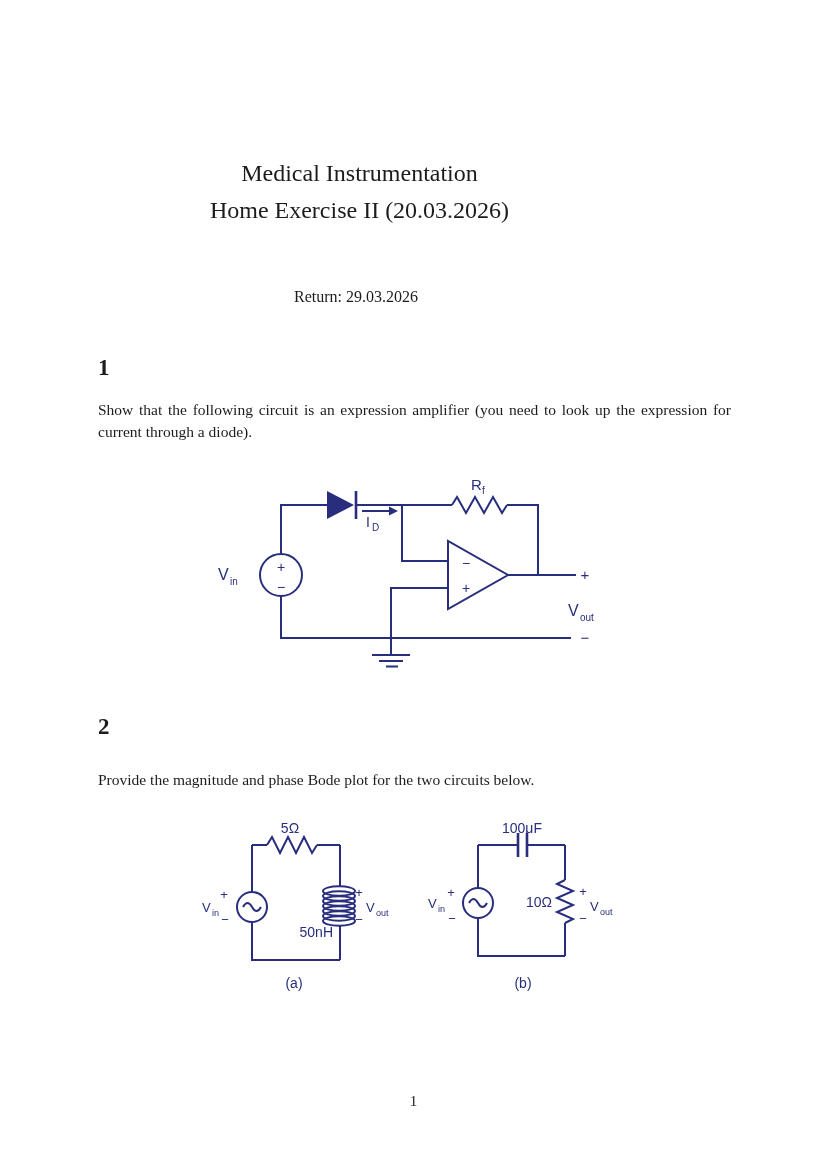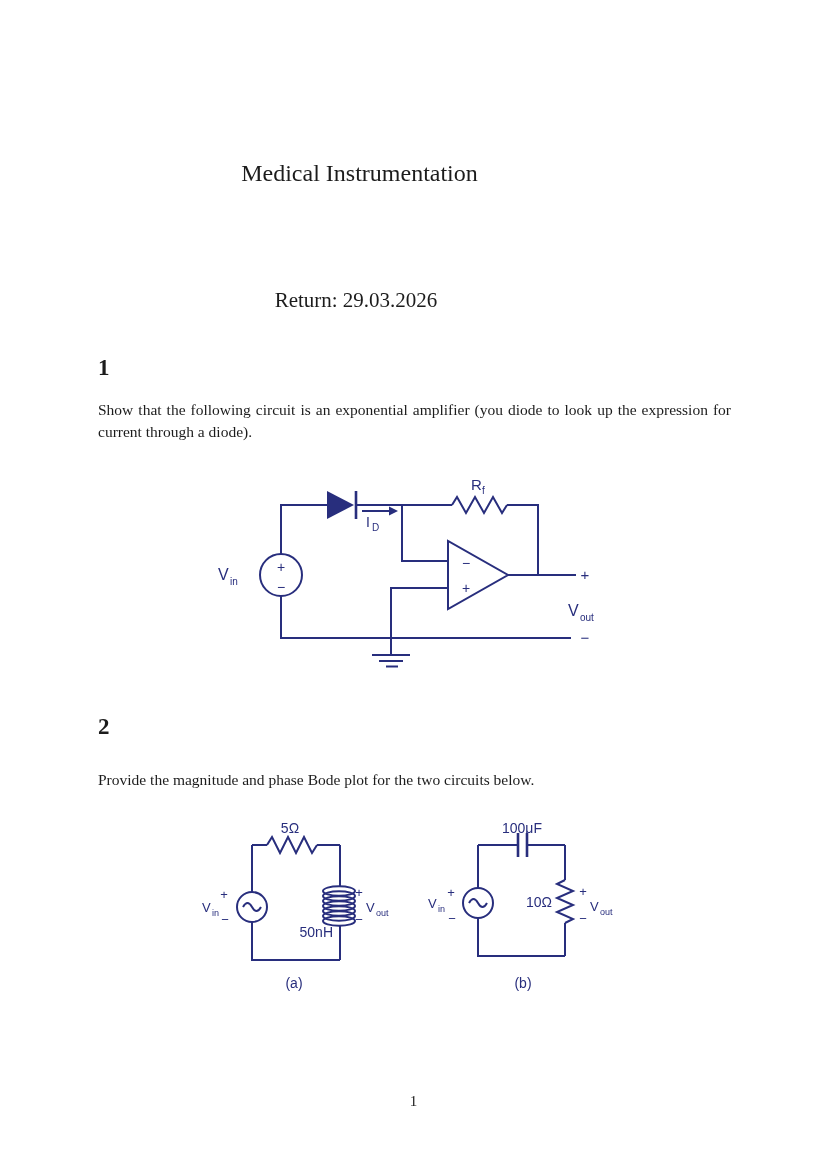--- a/index.html
+++ b/index.html
@@ -18,21 +18,21 @@
   }
   .abs{position:absolute;}
   .doc-title{
     top:155px;left:0;width:719px;
     text-align:center;
     font-size:24px;line-height:37px;
   }
   .return-line{
     top:288px;left:0;width:712px;
     text-align:center;
-    font-size:21px;
+    font-size:16px;
   }
   .sec-num{
     left:98px;
     font-size:23px;font-weight:bold;
   }
   .sec1-num{top:355px;}
   .sec2-num{top:714px;}
   .sec-body{
     left:98px;width:633px;
     font-size:15.5px;line-height:21.5px;
@@ -61,26 +61,27 @@
   .sub{font-size:10px;}
   .sub9{font-size:9px;}
   .mid{text-anchor:middle;}
   .end{text-anchor:end;}
 </style>
 </head>
 <body>
 
 <div class="abs doc-title">
   <div>Medical Instrumentation</div>
+  <div>Home Exercise II (20.03.2026)</div>
 </div>
 
 <div class="abs return-line">Return: 29.03.2026</div>
 
 <div class="abs sec-num sec1-num">1</div>
-<div class="abs sec-body sec1-body">Show that the following circuit is an exponential amplifier (you diode to look up the expression for current through a diode).</div>
+<div class="abs sec-body sec1-body">Show that the following circuit is an expression amplifier (you need to look up the expression for current through a diode).</div>
 
 <svg class="abs circuit c1" width="410" height="215" viewBox="0 0 410 215">
 
   <path class="wire" d="M76,94 V45 H122"></path>
   <path class="wire" d="M151,45 H247"></path>
   <path class="wire" d="M302,45 H333 V115"></path>
   <path class="wire" d="M197,45 V101 H243"></path>
   <path class="wire" d="M243,128 H186 V195"></path>
   <path class="wire" d="M303,115 H371"></path>
   <path class="wire" d="M76,136 V178 H366"></path>

